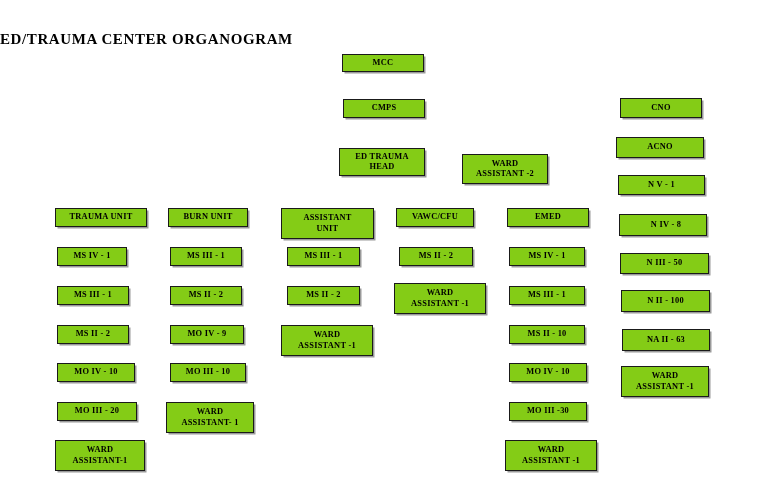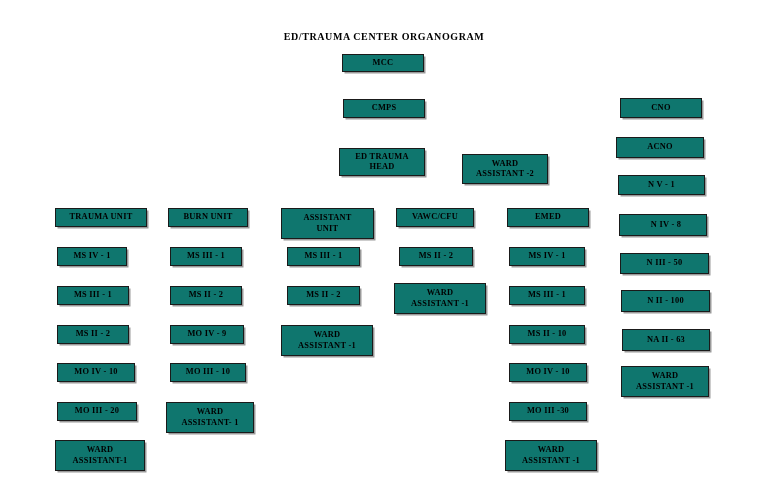--- a/index.html
+++ b/index.html
@@ -16,31 +16,30 @@
   #chart-canvas {
     position: relative;
     width: 768px;
     height: 503px;
   }
   #diagram-title {
     position: absolute;
     left: 0;
     top: 31px;
     width: 768px;
-    text-align: center;
-    font-size: 10px;
+    font-size: 15px;
     font-weight: bold;
     letter-spacing: 0.6px;
     color: #000000;
   }
   .node {
     position: absolute;
     box-sizing: border-box;
     border: 1.2px solid #1a1a1a;
-    background: #0f766e;
+    background: #84cc16;
     box-shadow: 2px 2px 0 -0.5px #9a9a9a;
     display: flex;
     align-items: center;
     justify-content: center;
     text-align: center;
     color: #000000;
     font-weight: bold;
     font-size: 8.4px;
     line-height: 1.22;
     letter-spacing: 0.25px;

